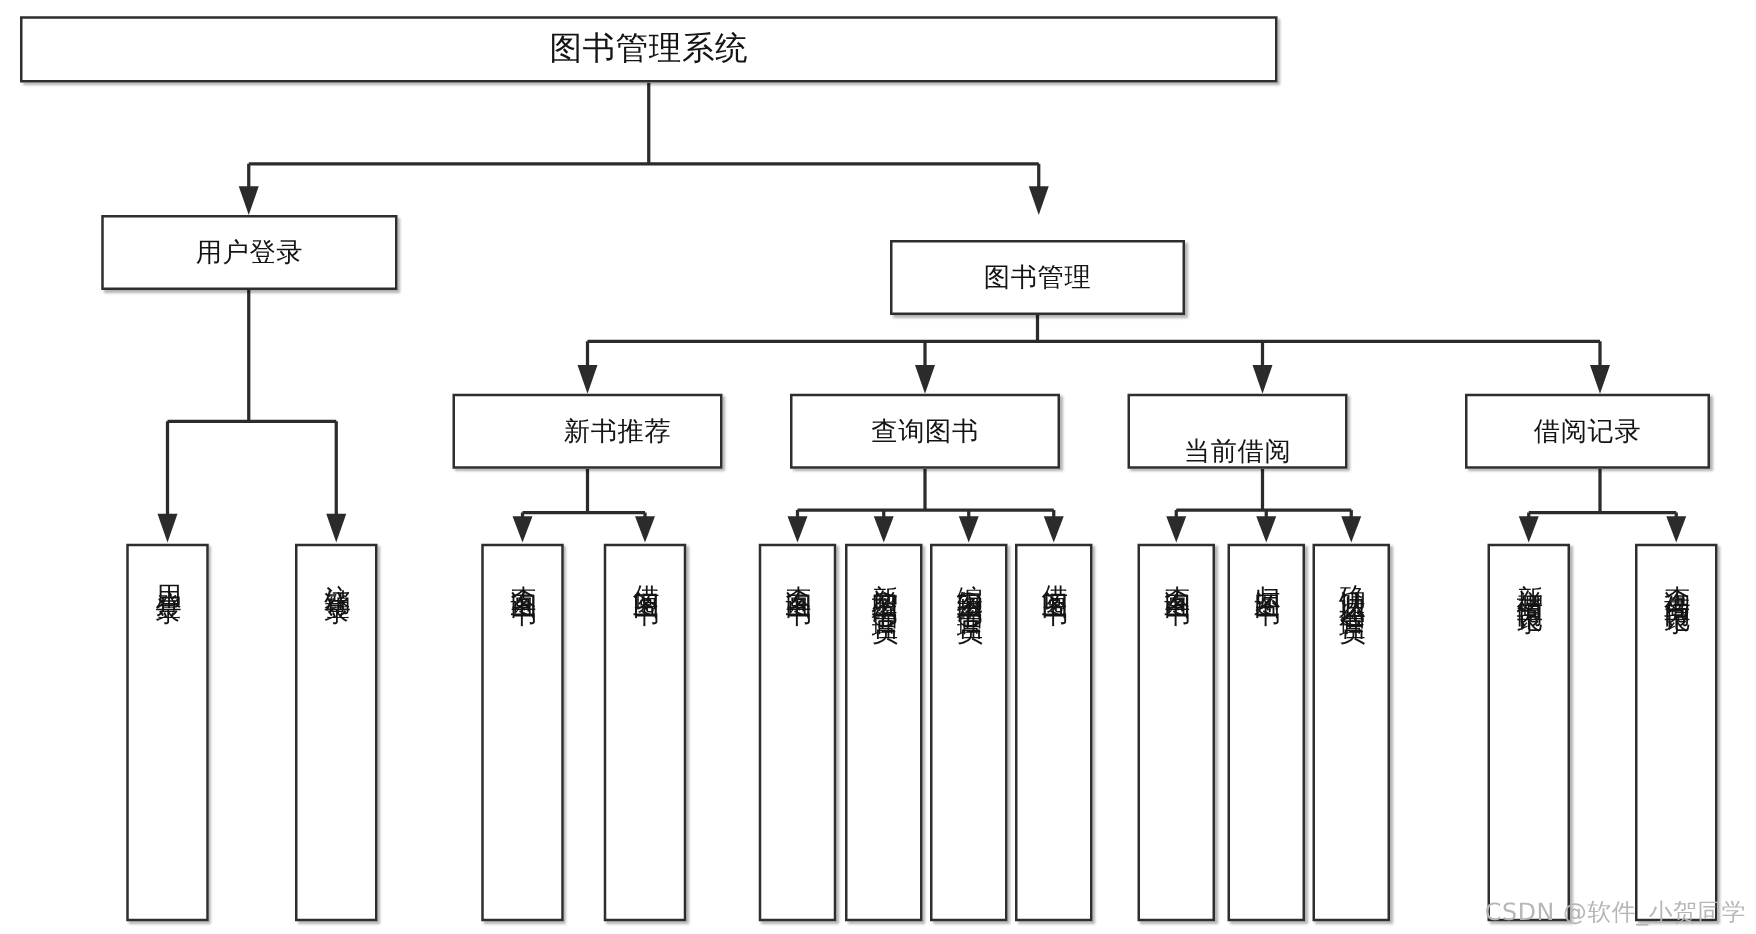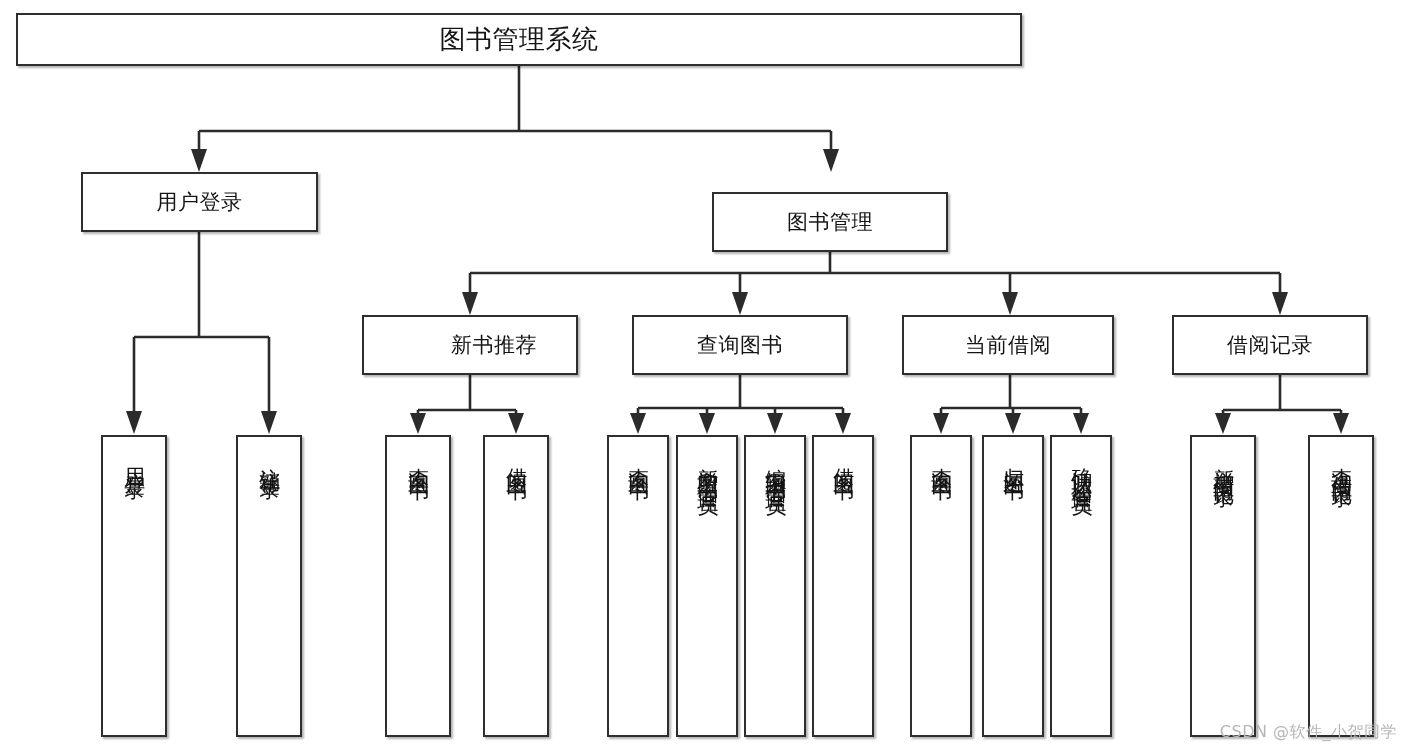--- a/index.html
+++ b/index.html
@@ -65,21 +65,21 @@
     line-height:1.32;
     letter-spacing:4px;
     white-space:nowrap;
   }
 
   
   #watermark{
     position:absolute;
     right:8px;
     bottom:4px;
-    font-size:16px;
+    font-size:19px;
     color:#b6b6b6;
     letter-spacing:0.5px;
     z-index:5;
     white-space:nowrap;
     font-family:"DejaVu Sans","Liberation Sans",sans-serif;
   }
 </style>
 </head>
 <body>
 
@@ -158,21 +158,21 @@
   <div class="node" style="left:712px;top:172px;width:236px;height:60px;margin-top:20px;">
     <span class="label">图书管理</span>
   </div>
 
   <div class="node" style="left:362px;top:315px;width:216px;height:60px;padding-left:48px;">
     <span class="label">新书推荐</span>
   </div>
   <div class="node" style="left:632px;top:315px;width:216px;height:60px;">
     <span class="label">查询图书</span>
   </div>
-  <div class="node" style="left:902px;top:315px;width:212px;height:60px;">
+  <div class="node" style="left:902px;top:315px;width:176px;height:60px;align-items:flex-end;">
     <span class="label">当前借阅</span>
   </div>
   <div class="node" style="left:1172px;top:315px;width:196px;height:60px;justify-content:center;">
     <span class="label">借阅记录</span>
   </div>
 
   <div class="node vert" style="left:101px;top:435px;width:66px;height:302px;">
     <span class="label">用户登录</span>
   </div>
   <div class="node vert" style="left:236px;top:435px;width:66px;height:302px;">

